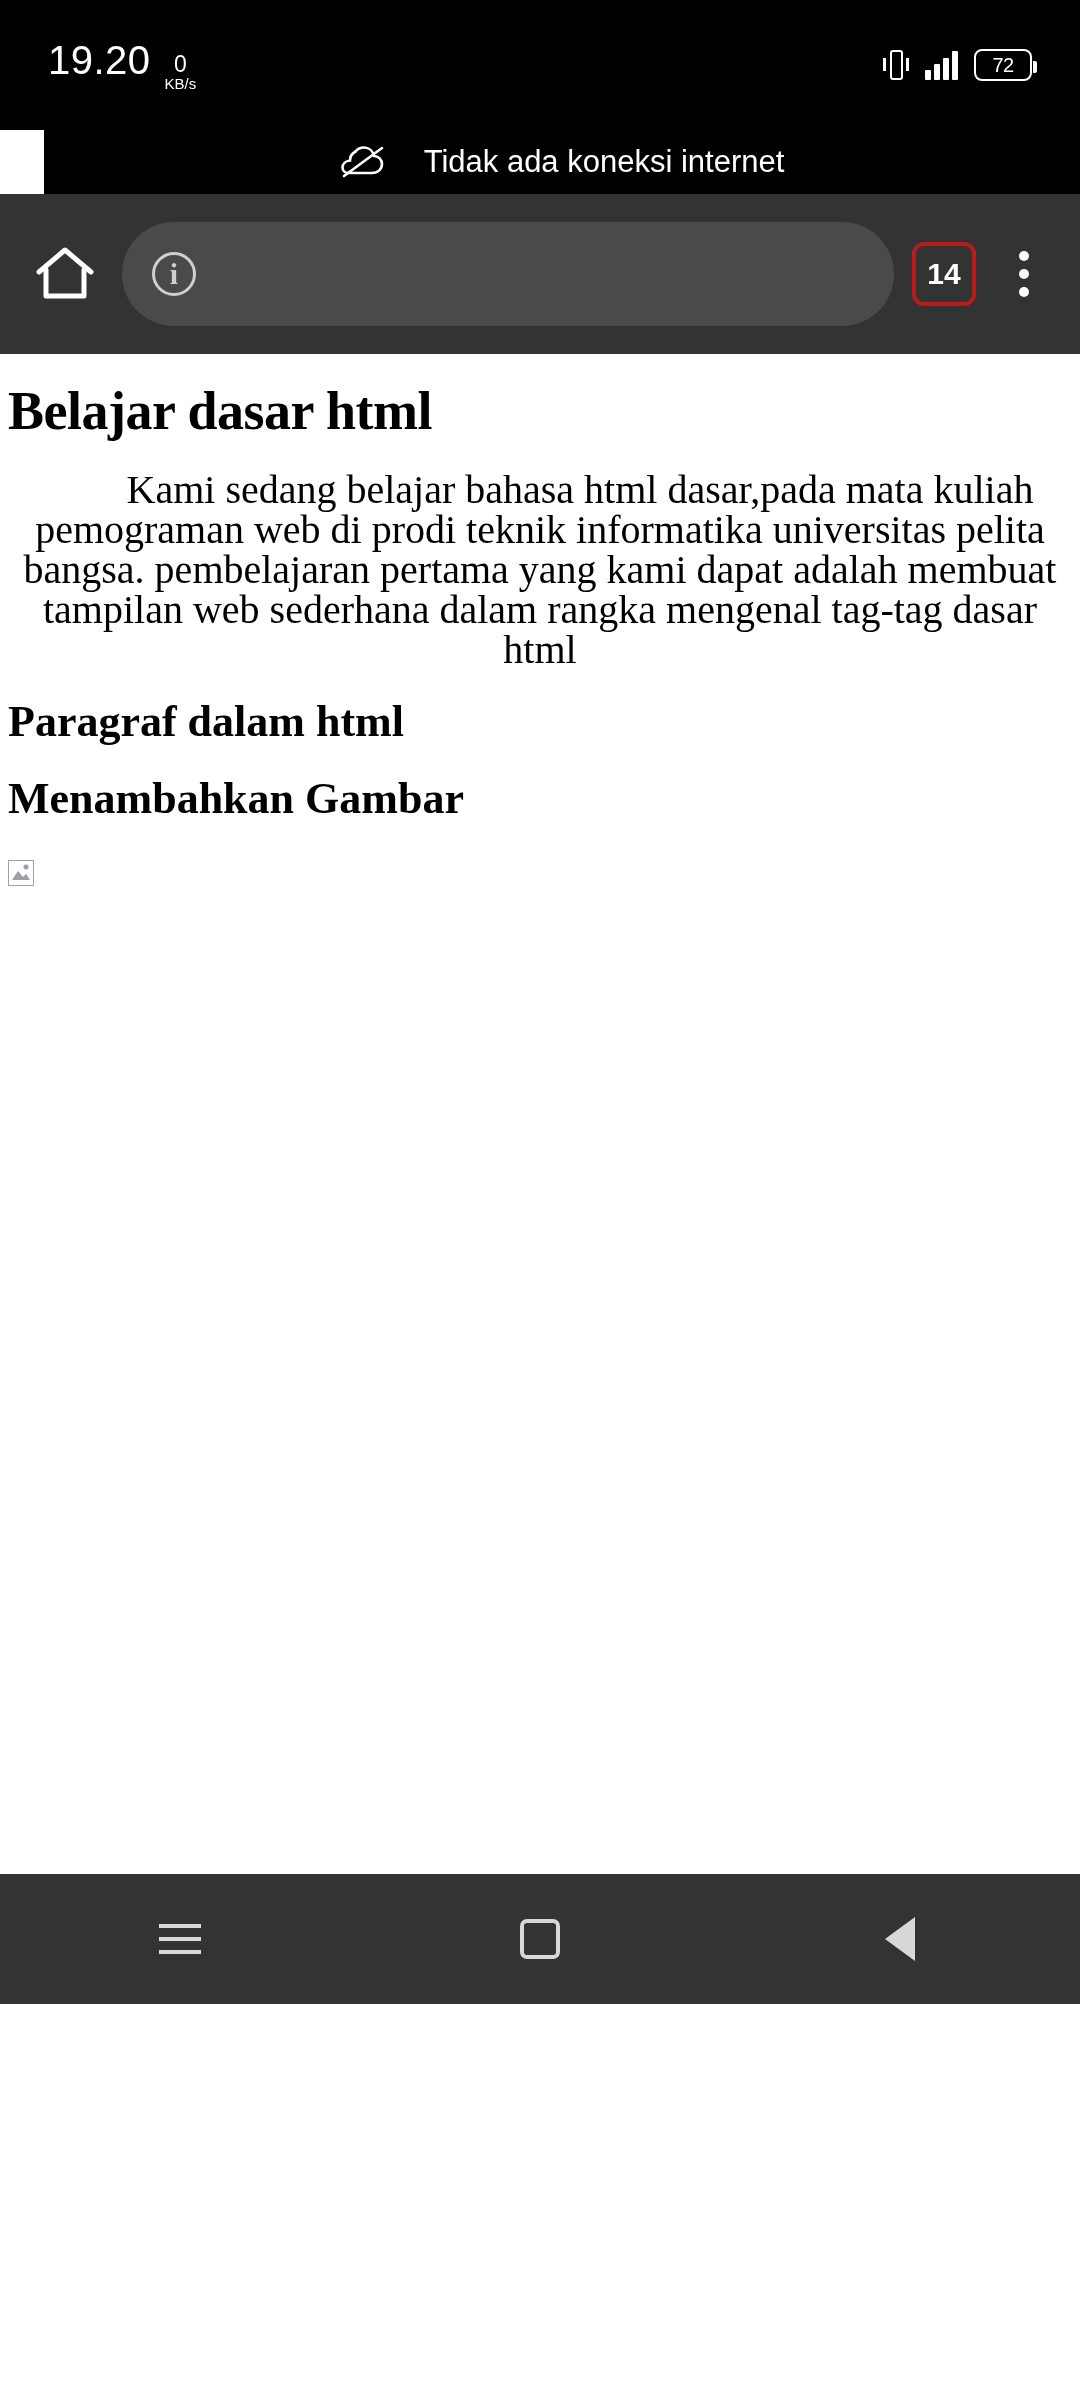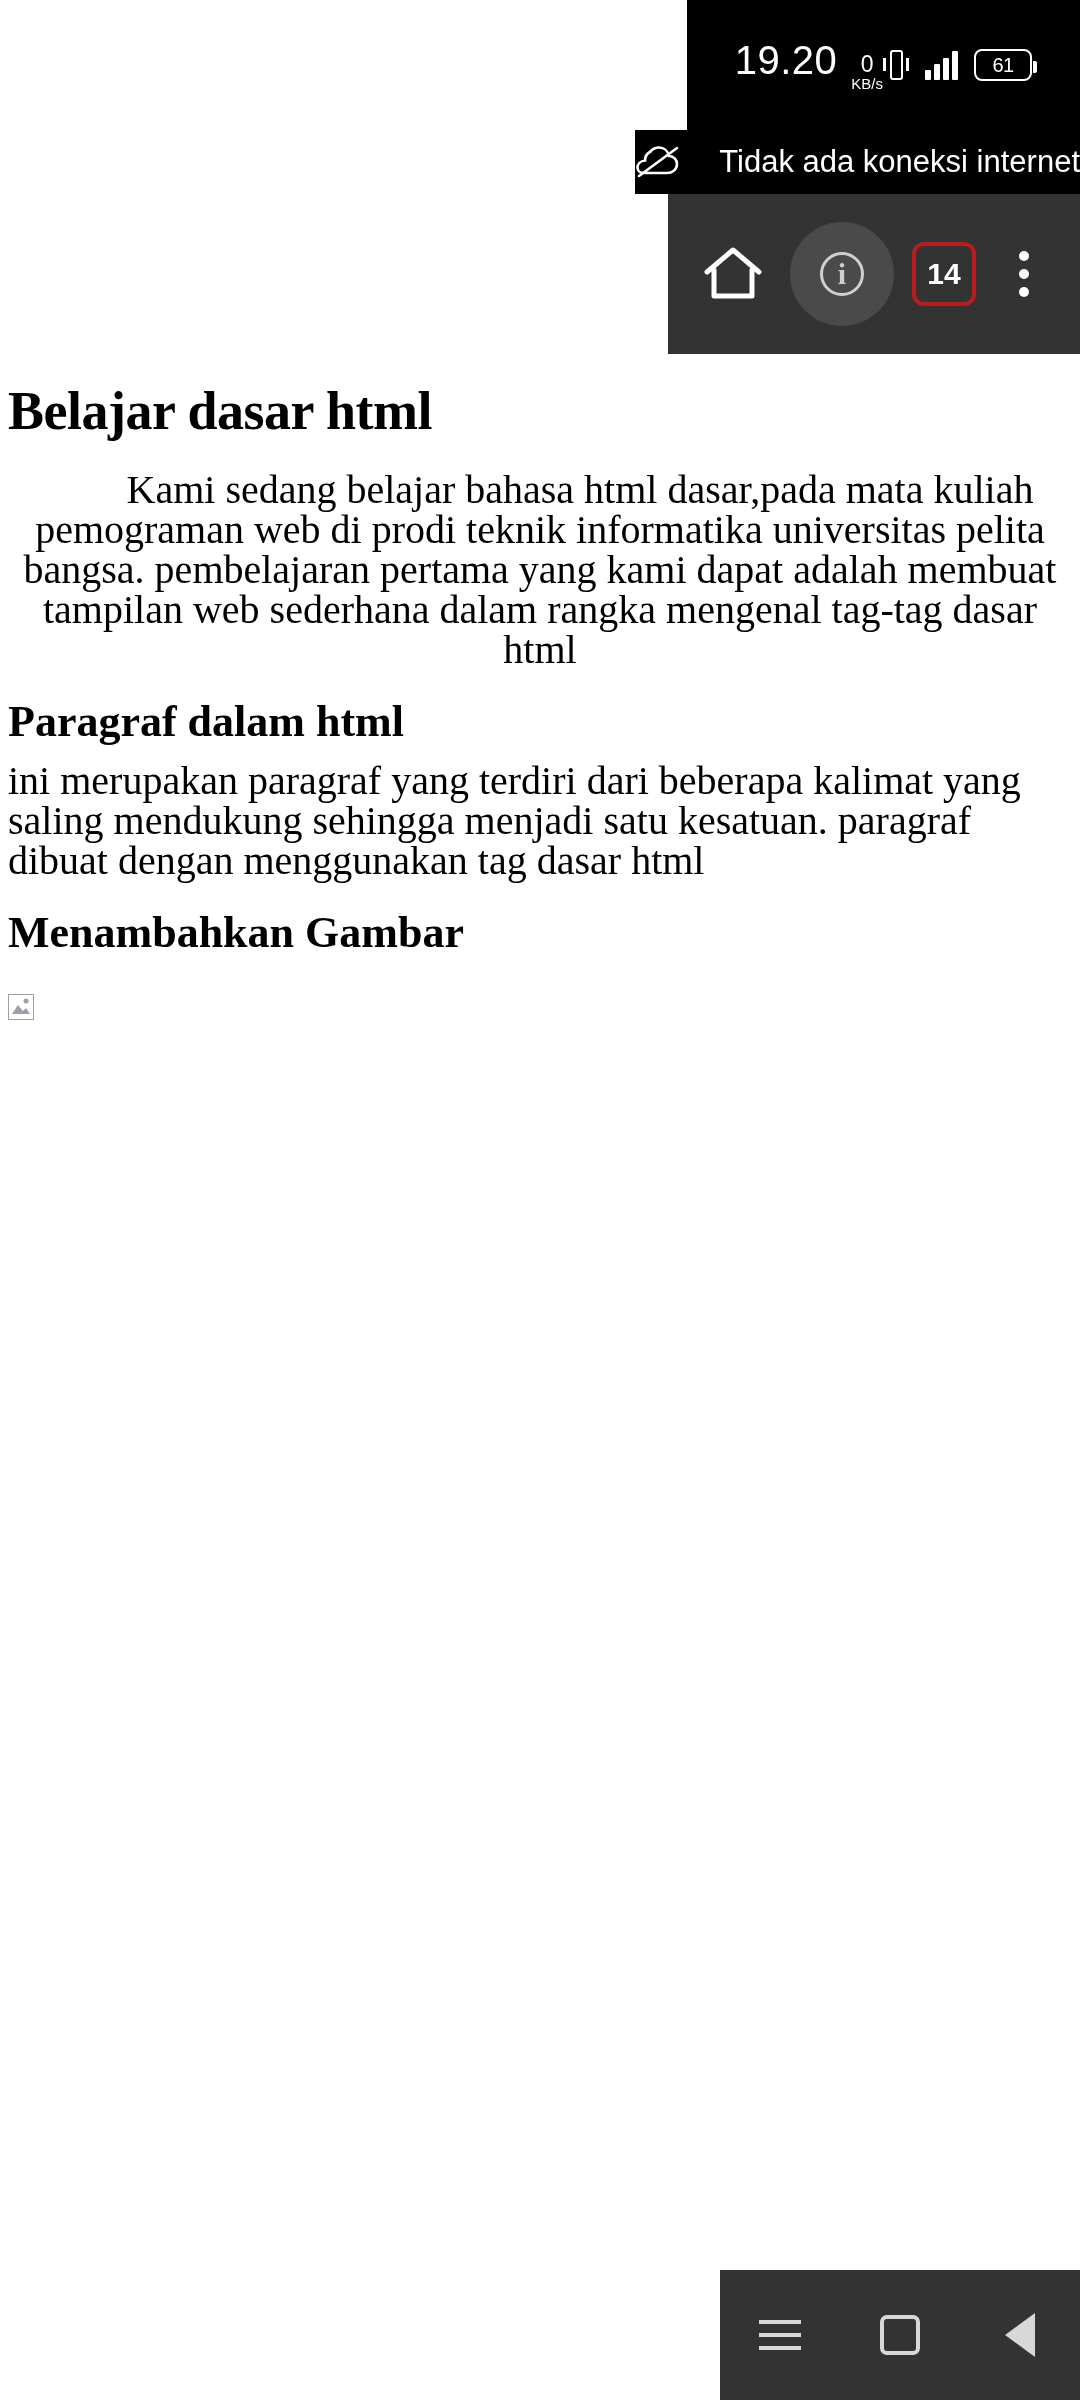--- a/index.html
+++ b/index.html
@@ -6,25 +6,24 @@
   html, body {
     width: 1080px;
     height: 2400px;
     background: #ffffff;
     font-family: "Liberation Sans", sans-serif;
     overflow: hidden;
   }
   .phone {
     position: relative;
     width: 1080px;
-    height: 2400px;
+    height: 2004px;
     display: flex;
     flex-direction: column;
     background: #ffffff;
-    align-items: flex-end;
   }
 
   
   .statusbar {
     height: 130px;
     background: #000000;
     color: #ffffff;
     display: flex;
     align-items: center;
     padding: 0 48px;
@@ -223,21 +222,21 @@
           <span class="body"></span>
           <span class="wave-r"></span>
       </span>
       <span class="icon-signal">
         <i></i>
           <i></i>
           <i></i>
           <i></i>
       </span>
       <span class="battery">
-        <span>61</span>
+        <span>72</span>
       </span>
     </div>
   </div>
 
   <div class="offline-bar">
     <span class="cloud-off">
       <svg width="46" height="32" viewBox="0 0 46 32">
         <path d="M10 27 H32 C38 27 42 23 42 18 C42 13.5 38.5 10 34 10 C33 5 29 1.5 24 1.5 C20.5 1.5 17.5 3 15.5 5.5" fill="none" stroke="#ffffff" stroke-width="2.6" stroke-linecap="round"></path>
         <path d="M15.5 5.5 C12 7.5 10 11 10 14.5 C5.5 15 2.5 18 2.5 21.5 C2.5 24.5 5 27 8.5 27" fill="none" stroke="#ffffff" stroke-width="2.6" stroke-linecap="round"></path>
         <line x1="4" y1="30" x2="42" y2="2" stroke="#ffffff" stroke-width="2.6" stroke-linecap="round"></line>
@@ -266,21 +265,20 @@
       <i></i>
         <i></i>
         <i></i>
     </div>
   </div>
 
   <div class="content">
     <h1 class="page-h1">Belajar dasar html</h1>
     <p class="centered">Kami sedang belajar bahasa html dasar,pada mata kuliah pemograman web di prodi teknik informatika universitas pelita bangsa. pembelajaran pertama yang kami dapat adalah membuat tampilan web sederhana dalam rangka mengenal tag-tag dasar html</p>
     <h3 class="page-h3">Paragraf dalam html</h3>
-    <p class="body-par">ini merupakan paragraf yang terdiri dari beberapa kalimat yang saling mendukung sehingga menjadi satu kesatuan. paragraf dibuat dengan menggunakan tag dasar html</p>
     <h3 class="page-h3">Menambahkan Gambar</h3>
     <div class="broken-img">
       <svg width="26" height="26" viewBox="0 0 26 26">
         <rect x="0.5" y="0.5" width="25" height="25" fill="none" stroke="#9aa0a6" stroke-width="1"></rect>
         <path d="M4 20 L10 11 L15 17 L18 14 L22 20 Z" fill="#9aa0a6"></path>
         <circle cx="18" cy="7" r="2.5" fill="#9aa0a6"></circle>
       </svg>
     </div>
   </div>
 

